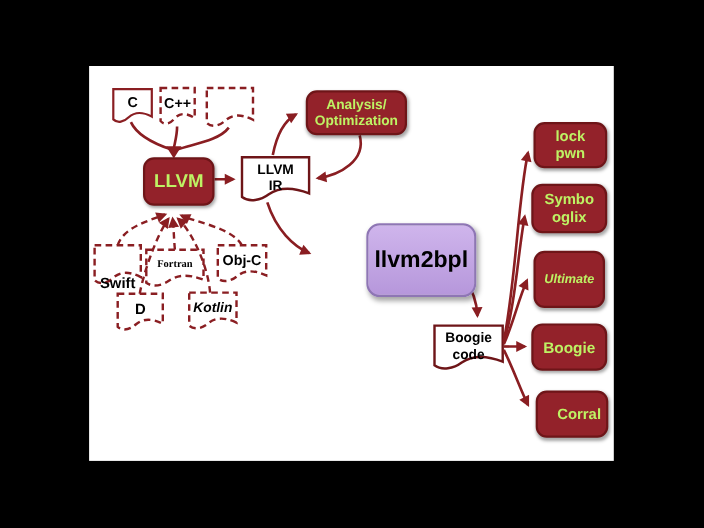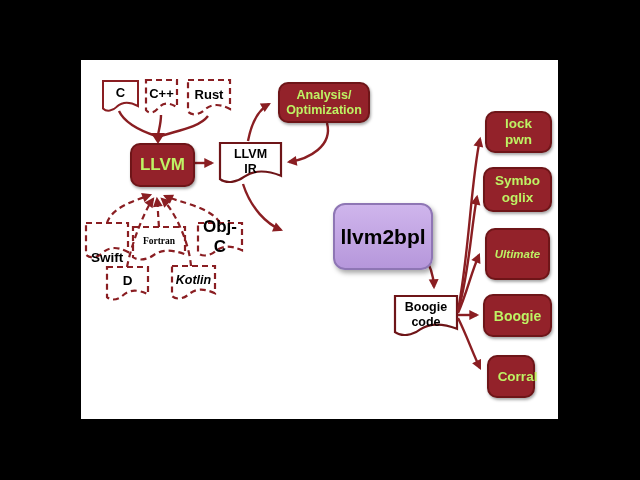--- a/index.html
+++ b/index.html
@@ -94,31 +94,30 @@
     </div>
 
     <div class="node redbox" style="left:404px;top:168px;width:65px;height:52px;font-size:11.5px;font-style:italic;">
       <span>Ultimate</span>
     </div>
 
     <div class="node redbox" style="left:402px;top:234px;width:69px;height:43px;font-size:14px;">
       <span>Boogie</span>
     </div>
 
-    <div class="node redbox" style="left:406px;top:295px;width:48px;height:43px;font-size:13.5px;padding-left:13px;">
+    <div class="node redbox" style="left:406px;top:295px;width:66px;height:43px;font-size:13.5px;padding-left:13px;">
       <span>Corral</span>
     </div>
 
     <div class="node doclabel" style="left:22px;top:21px;width:35px;height:25px;font-size:13px;">C</div>
     <div class="node doclabel" style="left:65px;top:20px;width:31px;height:29px;font-size:13px;">C++</div>
-    <div class="node doclabel" style="left:107px;top:20px;width:42px;height:30px;font-size:13px;">Rust</div>
     <div class="node doclabel" style="left:139px;top:85px;width:61px;height:33px;font-size:12.5px;">LLVM
 IR</div>
     <div class="node doclabel" style="left:314px;top:238px;width:62px;height:33px;font-size:12.5px;">Boogie
 code</div>
     <div class="node doclabel" style="left:5px;top:163px;width:42px;height:30px;font-size:13.5px;margin-top:20px;">Swift</div>
     <div class="node doclabel" style="left:52px;top:167px;width:52px;height:28px;font-size:9.5px;font-family:Liberation Serif, serif;">Fortran</div>
-    <div class="node doclabel" style="left:117px;top:163px;width:44px;height:28px;font-size:17px;text-align:center;">Obj-C</div>
+    <div class="node doclabel" style="left:117px;top:163px;width:44px;height:28px;font-size:13px;text-align:center;">Obj-C</div>
     <div class="node doclabel" style="left:26px;top:207px;width:41px;height:28px;font-size:13.5px;">D</div>
     <div class="node doclabel" style="left:91px;top:206px;width:43px;height:28px;font-size:12.5px;font-style:italic;">Kotlin</div>
 
   </div>
 </div>
 
 </body></html>

